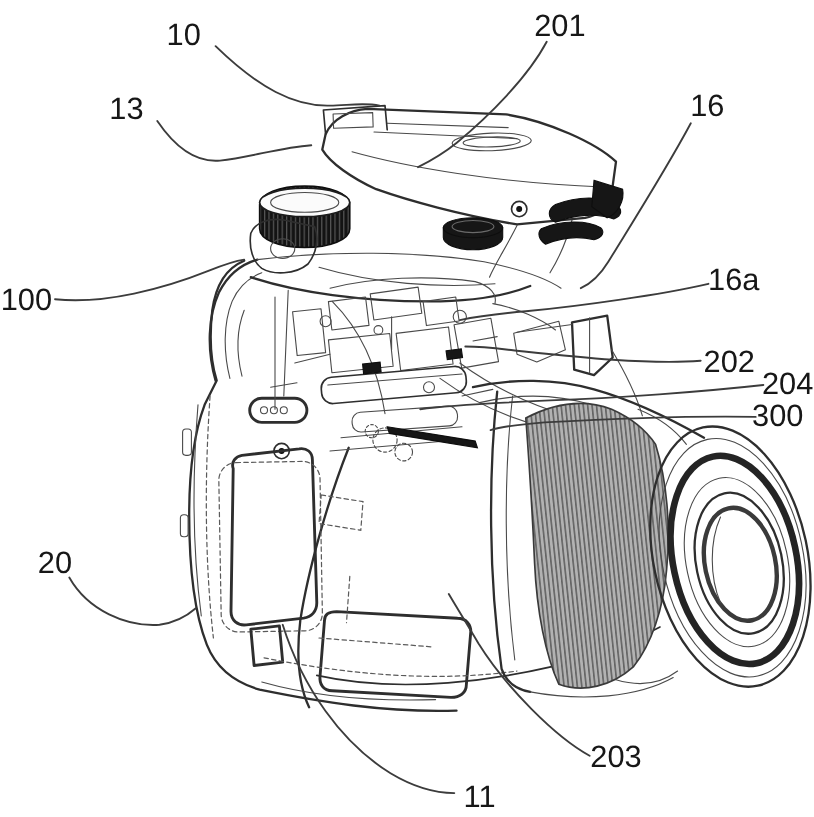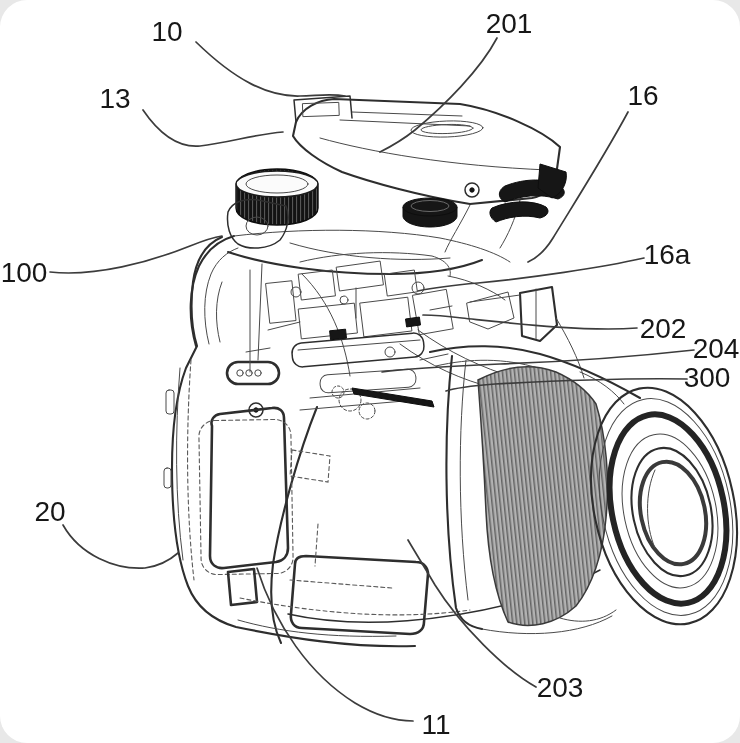--- a/index.html
+++ b/index.html
@@ -1,17 +1,17 @@
 <!DOCTYPE html>
 <html><head>
 <meta charset="utf-8">
 <style>
   html,body{margin:0;padding:0;background:#e8e8e8;}
   .stage{position:relative;width:740px;height:743px;background:#ffffff;overflow:hidden;
-         font-family:"Liberation Sans", sans-serif;border-radius:27px;}
+         font-family:"Liberation Sans", sans-serif;}
   svg{position:absolute;left:0;top:0;}
   svg *{vector-effect:non-scaling-stroke;}
   .ln{fill:none;stroke:#2e2e2e;stroke-width:1.5;stroke-linecap:round;stroke-linejoin:round;}
   .b2{stroke-width:2.1;}
   .b3{stroke-width:2.6;}
   .th{stroke-width:1.0;stroke:#4a4a4a;}
   .dsh{fill:none;stroke:#5a5a5a;stroke-width:1.1;stroke-dasharray:4 3;stroke-linecap:round;}
   .leader{fill:none;stroke:#3c3c3c;stroke-width:1.7;stroke-linecap:round;}
   .dark{fill:#161616;stroke:#0e0e0e;stroke-width:1;}
   .ref{fill:#171717;font-size:28px;font-family:"Liberation Sans",sans-serif;}

